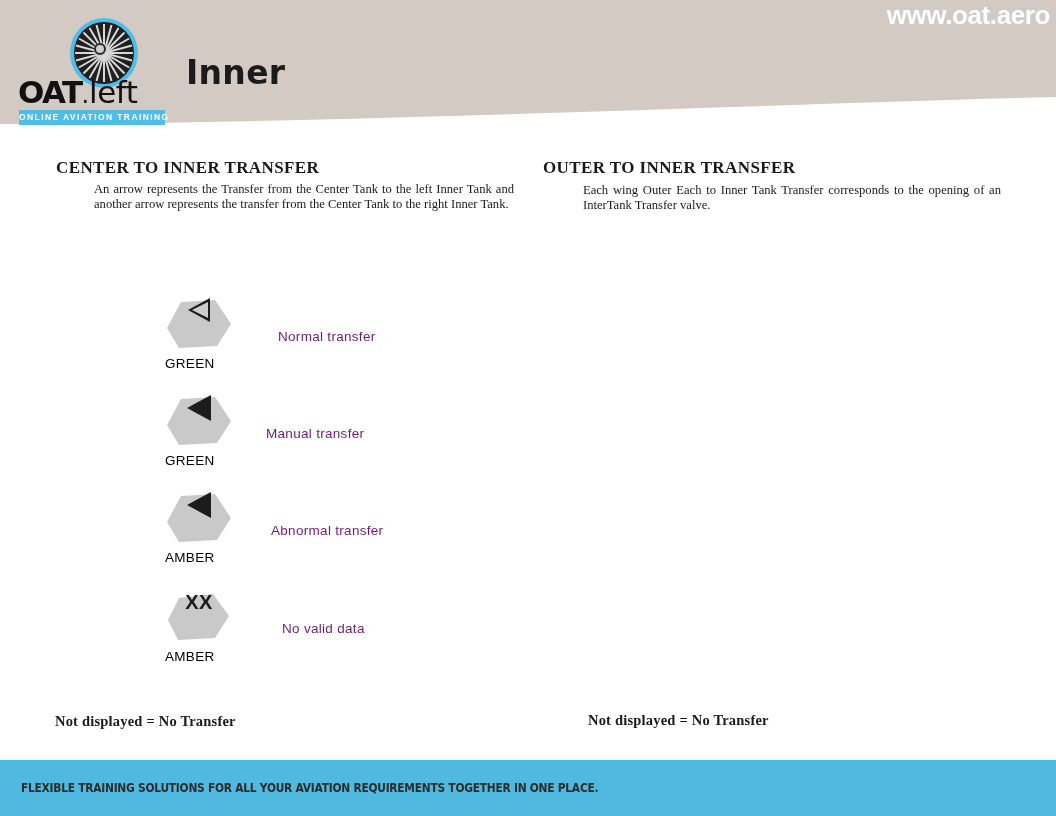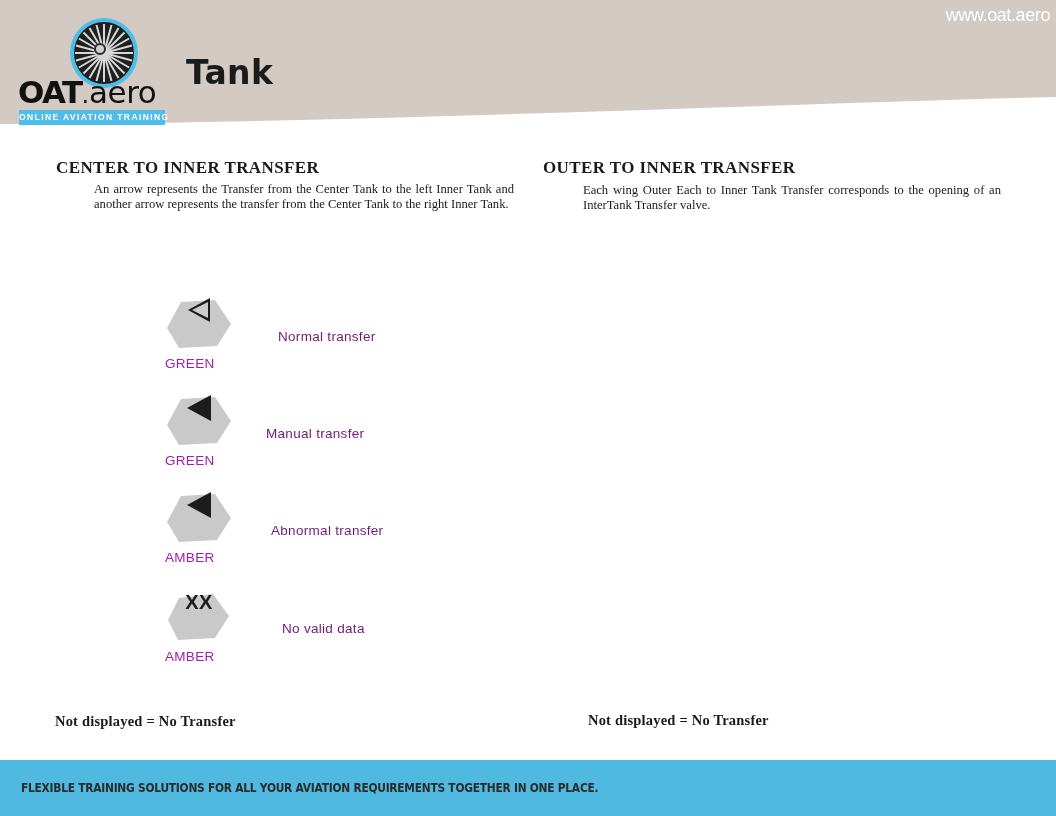--- a/index.html
+++ b/index.html
@@ -27,22 +27,22 @@
     position: absolute;
     left: 0; top: 0;
     width: 1056px;
     height: 126px;
   }
   .header-url {
     position: absolute;
     right: 6px;
     top: 0px;
     color: #ffffff;
-    font-size: 18px;
-    font-weight: normal;
+    font-size: 26px;
+    font-weight: bold;
     letter-spacing: -0.4px;
     font-family: "Liberation Sans", sans-serif;
     line-height: 30px;
     white-space: nowrap;
   }
   .page-title {
     position: absolute;
     left: 186px;
     top: 53px;
     font-size: 33px;
@@ -213,21 +213,21 @@
     font-size: 20px;
     color: #1c1c1c;
     letter-spacing: 0.5px;
     line-height: 1;
   }
 
   .color-label {
     position: absolute;
     font-family: "Liberation Sans", sans-serif;
     font-size: 13.5px;
-    color: #a21caf;
+    color: #000000;
     letter-spacing: 0.3px;
     white-space: nowrap;
   }
   .meaning-label {
     position: absolute;
     font-family: "Liberation Sans", sans-serif;
     font-size: 13.5px;
     color: #701a75;
     letter-spacing: 0.3px;
     white-space: nowrap;
@@ -268,21 +268,21 @@
 </style>
 </head>
 <body>
 
 <div class="header">
   <svg class="header-bg" viewBox="0 0 1056 126" preserveAspectRatio="none" xmlns="http://www.w3.org/2000/svg">
     <path d="M0,0 L1056,0 L1056,97 C820,103 560,114 300,120 C180,123 70,124 0,124 Z" fill="#d2cac3"></path>
   </svg>
 
   <div class="header-url">www.oat.aero</div>
-  <div class="page-title">Tank</div>
+  <div class="page-title">Inner</div>
 
   <div class="logo">
     <div class="logo-fan-wrap">
       <div class="logo-fan-ring"></div>
       <div class="logo-fan-inner">
         <div class="blade" style="transform:rotate(0deg)"></div>
         <div class="blade" style="transform:rotate(15deg)"></div>
         <div class="blade" style="transform:rotate(30deg)"></div>
         <div class="blade" style="transform:rotate(45deg)"></div>
         <div class="blade" style="transform:rotate(60deg)"></div>
@@ -302,21 +302,21 @@
         <div class="blade" style="transform:rotate(270deg)"></div>
         <div class="blade" style="transform:rotate(285deg)"></div>
         <div class="blade" style="transform:rotate(300deg)"></div>
         <div class="blade" style="transform:rotate(315deg)"></div>
         <div class="blade" style="transform:rotate(330deg)"></div>
         <div class="blade" style="transform:rotate(345deg)"></div>
       </div>
       <div class="logo-fan-hub"></div>
     </div>
     <div class="logo-text">
-      <span class="logo-oat">OAT</span><span class="logo-dot">.</span><span class="logo-aero">aero</span>
+      <span class="logo-oat">OAT</span><span class="logo-dot">.</span><span class="logo-aero">left</span>
     </div>
     <div class="logo-strap">ONLINE AVIATION TRAINING</div>
   </div>
 </div>
 
 <div class="content">
 
   <div class="col col-left">
 
     <div class="sec-title" style="left:56px; top:138px;">CENTER TO INNER TRANSFER</div>

